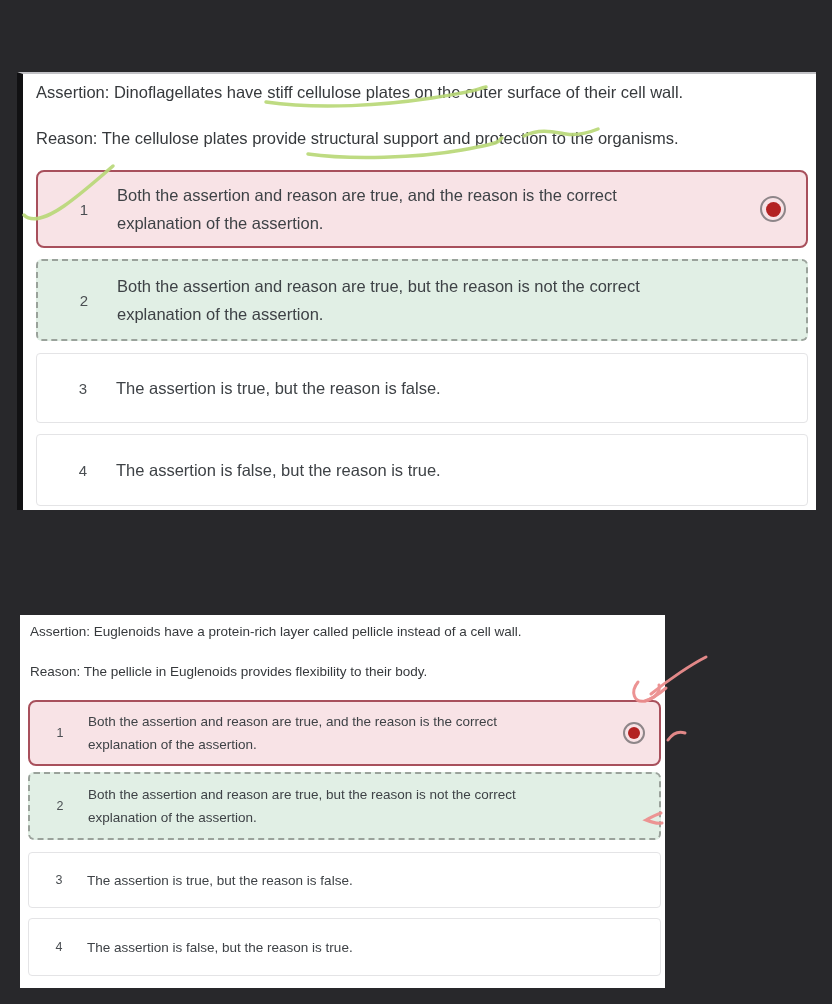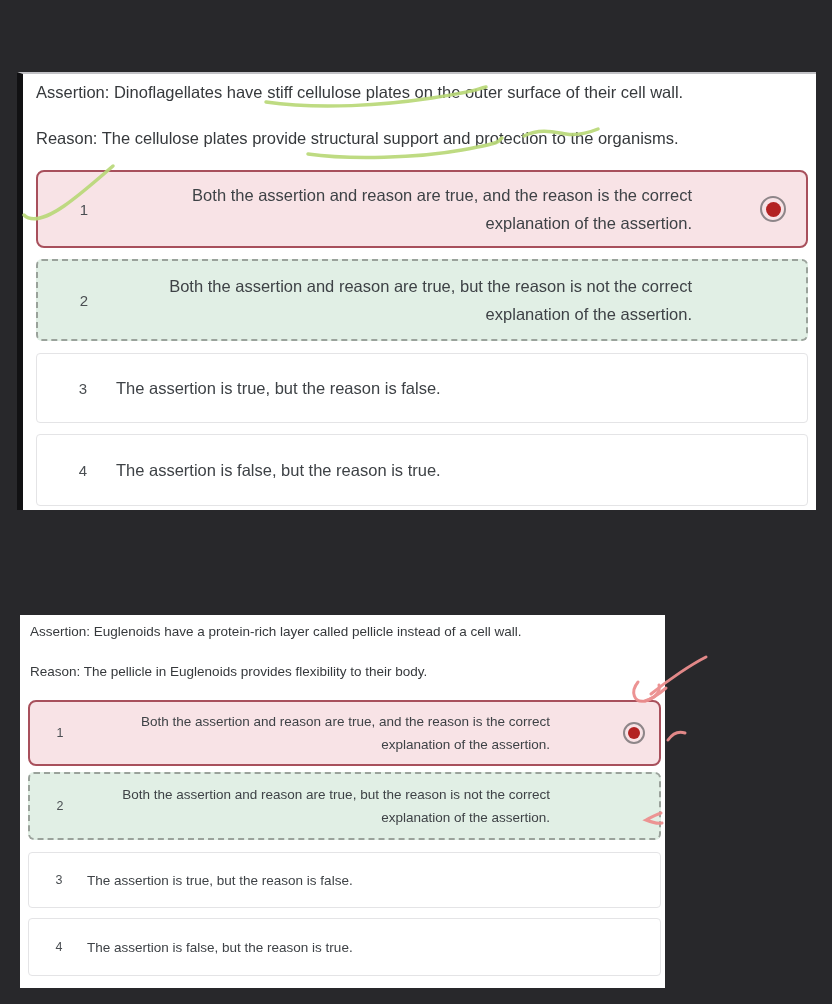--- a/index.html
+++ b/index.html
@@ -16,21 +16,21 @@
   .qline{position:absolute;margin:0;color:#36393c;}
   .card1 .qline{left:13px;font-size:16.5px;line-height:24px;}
   .c1-assertion{top:6px;}
   .c1-reason{top:52px;}
   .card2 .qline{left:10px;font-size:13.5px;line-height:20px;}
   .c2-assertion{top:7px;}
   .c2-reason{top:47px;}
 
   .opt{position:absolute;display:flex;align-items:center;box-sizing:border-box;}
   .opt .num{color:#4a4e52;flex:0 0 auto;text-align:center;}
-  .opt .txt{color:#3e4246;text-align:right;}
+  .opt .txt{color:#3e4246;}
   .opt.selected{background:#f8e3e6;border:2px solid #a8505c;border-radius:8px;}
   .opt.correct{background:#e1efe5;border:2px dashed #9aa29b;border-radius:6px;}
   .opt.default{background:#ffffff;border:1px solid #e4e4e6;border-radius:4px;}
 
   .card1 .opt{left:13px;width:772px;}
   .c1-opt1{top:96px;height:78px;}
   .c1-opt2{top:185px;height:82px;}
   .c1-opt3{top:279px;height:70px;}
   .c1-opt4{top:360px;height:72px;}
   .card1 .num{margin-left:36px;width:20px;font-size:15px;}

